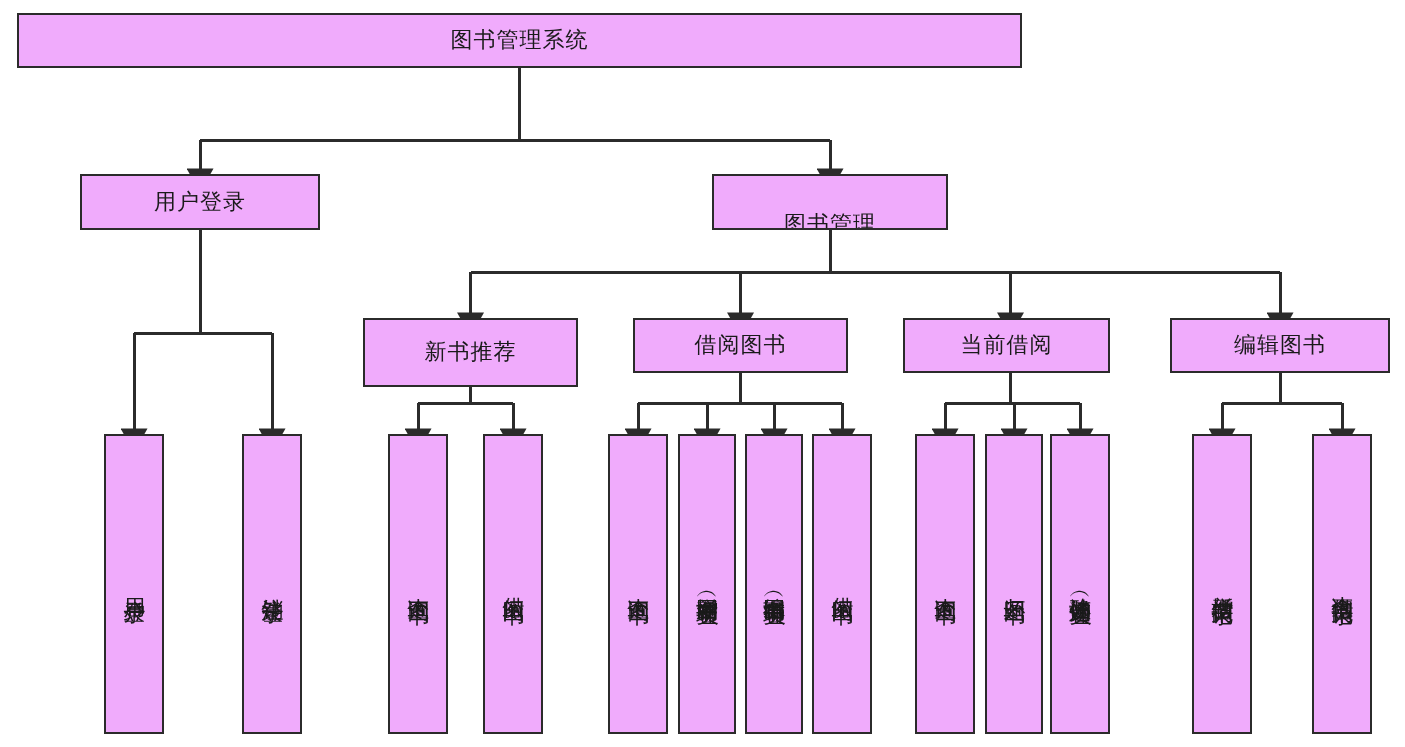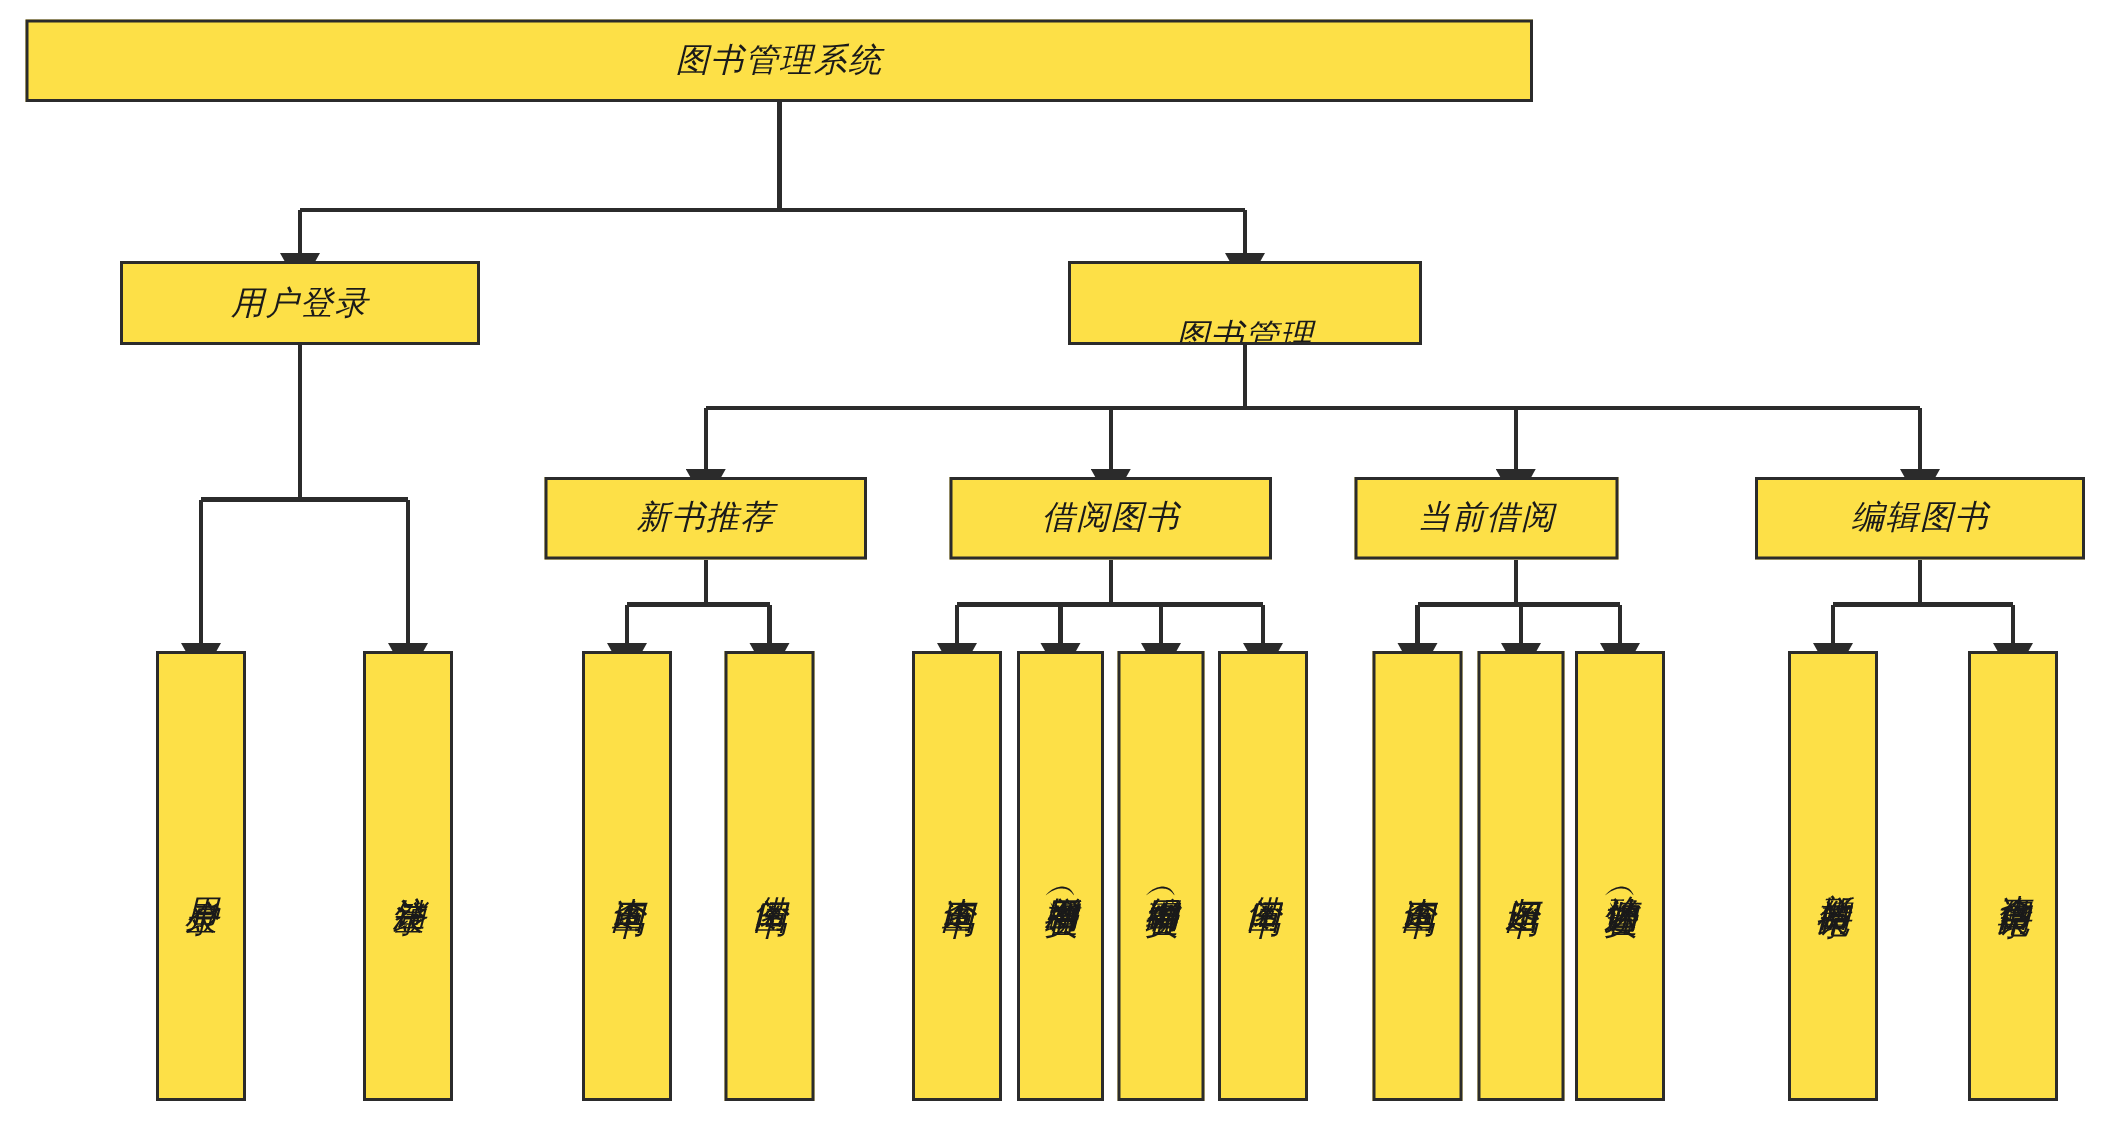--- a/index.html
+++ b/index.html
@@ -21,27 +21,26 @@
     position: absolute;
     left: 0;
     top: 0;
     width: 1405px;
     height: 747px;
     pointer-events: none;
   }
   .node {
     position: absolute;
     box-sizing: border-box;
-    background: #fde047;
+    background: #f0abfc;
     border: 2px solid #2b2b2b;
     display: flex;
     align-items: center;
     justify-content: center;
     overflow: hidden;
-    font-style: italic;
   }
   .node.horiz .node-label {
     font-size: 22px;
     line-height: 1.1;
     color: #1a1a1a;
     letter-spacing: 1px;
     white-space: nowrap;
   }
   .node.vert {
     align-items: center;
@@ -119,27 +118,27 @@
   <div id="node-layer">
       <div class="node horiz" style="left: 17px; top: 13px; width: 1005px; height: 55px; border-color: rgb(43, 43, 43);">
         <span class="node-label" style="color: rgb(26, 26, 26);">图书管理系统</span>
       </div>
       <div class="node horiz" style="left: 80px; top: 174px; width: 240px; height: 56px; border-color: rgb(43, 43, 43);">
         <span class="node-label" style="color: rgb(26, 26, 26);">用户登录</span>
       </div>
       <div class="node horiz" style="left: 712px; top: 174px; width: 236px; height: 56px; border-color: rgb(43, 43, 43);">
         <span class="node-label" style="color: rgb(26, 26, 26); margin-top: 44px;">图书管理</span>
       </div>
-      <div class="node horiz" style="left: 363px; top: 318px; width: 215px; height: 55px; border-color: rgb(43, 43, 43);">
+      <div class="node horiz" style="left: 363px; top: 318px; width: 215px; height: 69px; border-color: rgb(43, 43, 43);">
         <span class="node-label" style="color: rgb(26, 26, 26);">新书推荐</span>
       </div>
       <div class="node horiz" style="left: 633px; top: 318px; width: 215px; height: 55px; border-color: rgb(43, 43, 43);">
         <span class="node-label" style="color: rgb(26, 26, 26);">借阅图书</span>
       </div>
-      <div class="node horiz" style="left: 903px; top: 318px; width: 176px; height: 55px; border-color: rgb(43, 43, 43);">
+      <div class="node horiz" style="left: 903px; top: 318px; width: 207px; height: 55px; border-color: rgb(43, 43, 43);">
         <span class="node-label" style="color: rgb(26, 26, 26);">当前借阅</span>
       </div>
       <div class="node horiz" style="left: 1170px; top: 318px; width: 220px; height: 55px; border-color: rgb(43, 43, 43);">
         <span class="node-label" style="color: rgb(26, 26, 26);">编辑图书</span>
       </div>
       <div class="node vert" style="left: 104px; top: 434px; width: 60px; height: 300px; border-color: rgb(43, 43, 43);">
         <span class="node-label" style="color: rgb(26, 26, 26);">用户登录</span>
       </div>
       <div class="node vert" style="left: 242px; top: 434px; width: 60px; height: 300px; border-color: rgb(43, 43, 43);">
         <span class="node-label" style="color: rgb(26, 26, 26);">注销登录</span>

